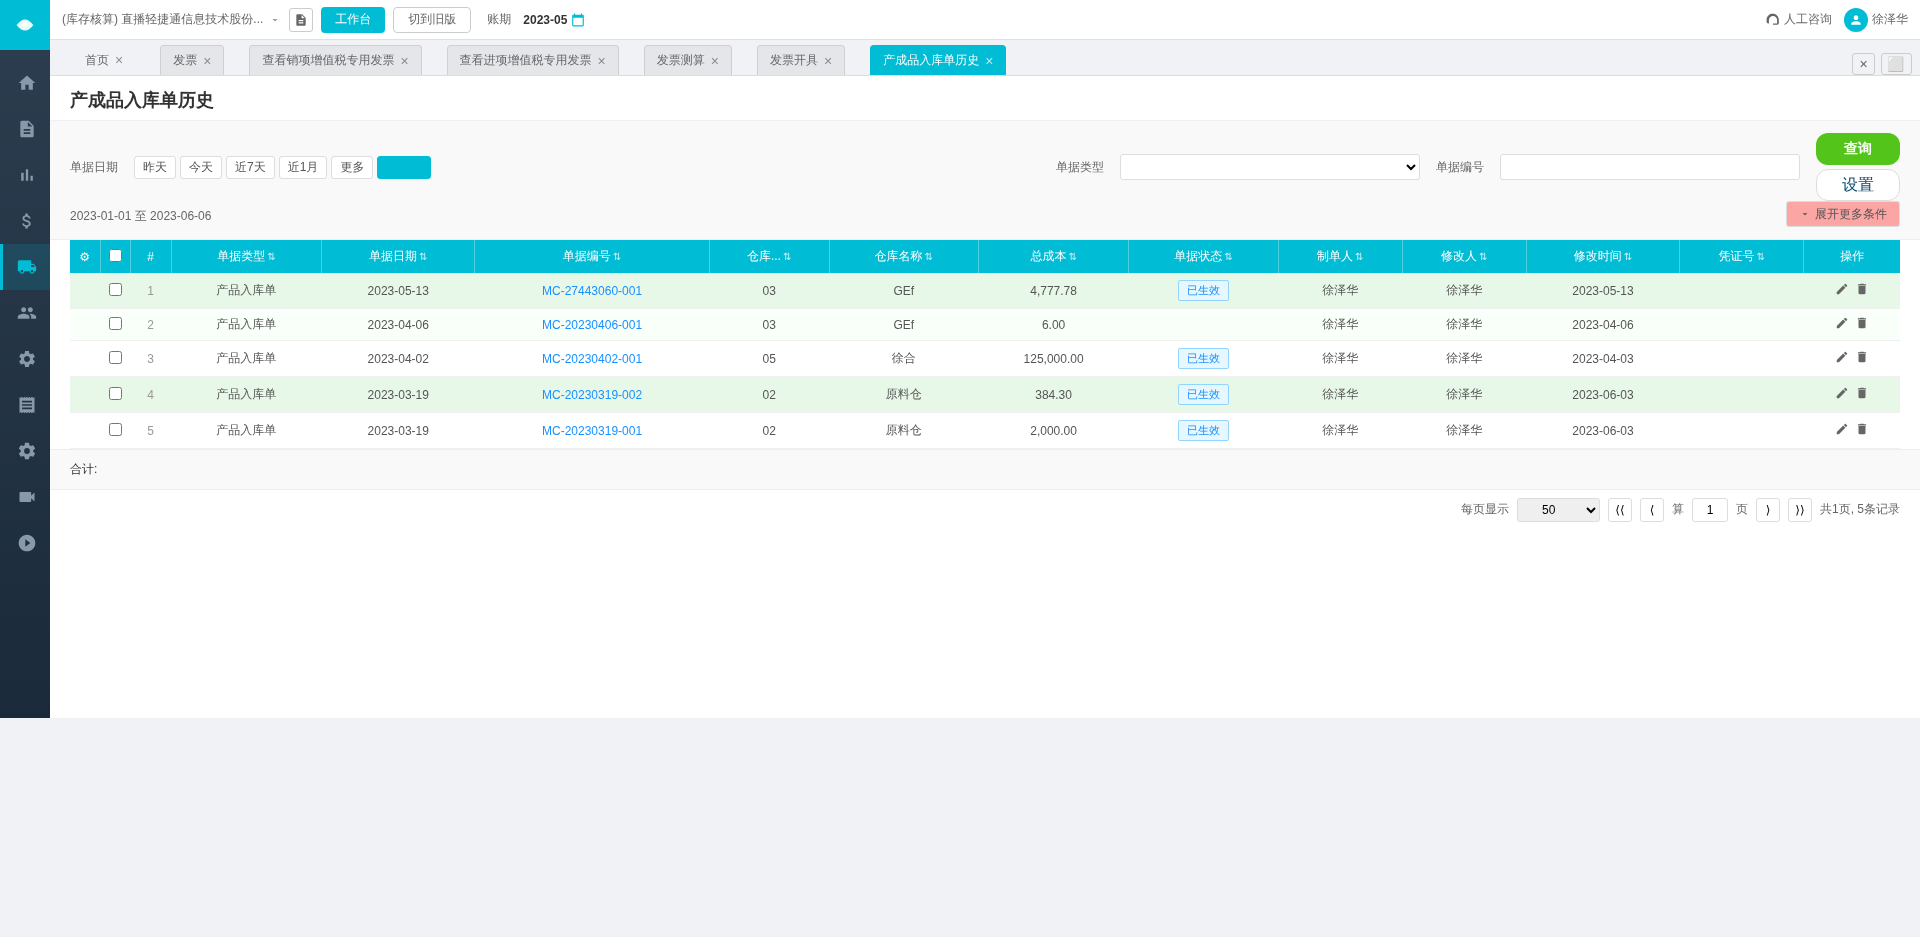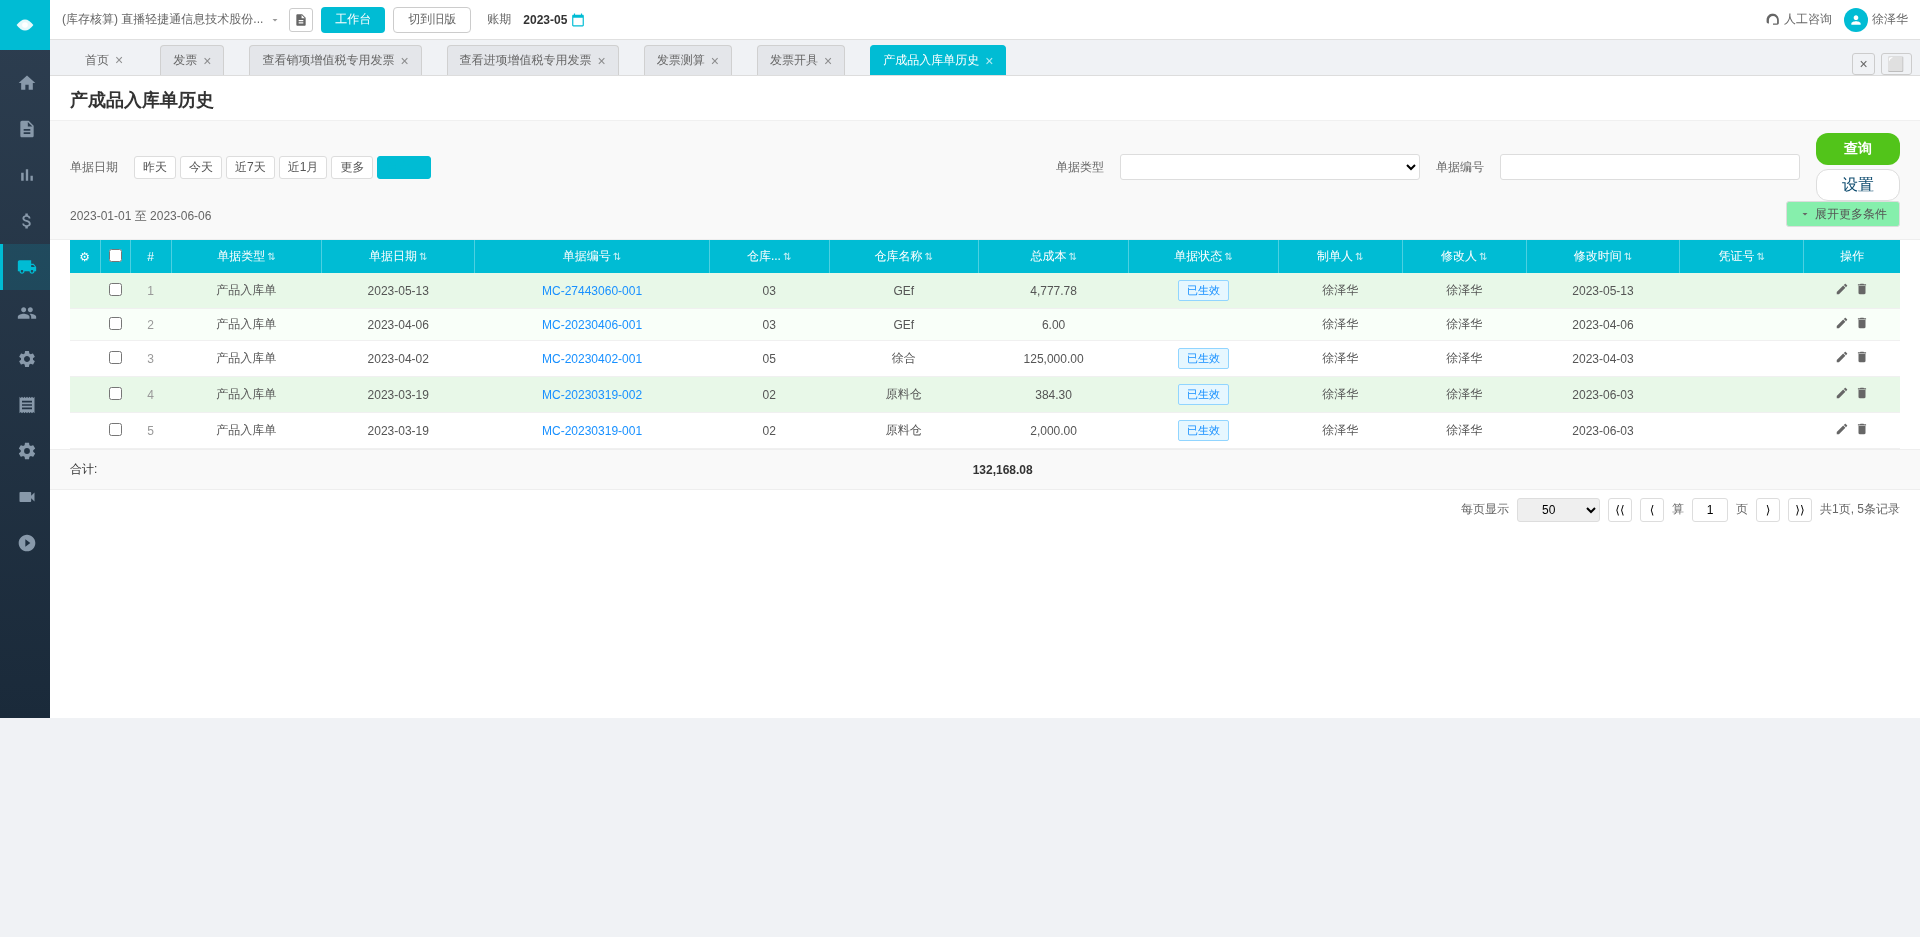--- a/index.html
+++ b/index.html
@@ -55,21 +55,21 @@
     .filter-bar { padding: 12px 20px; background: #f9f9f9; border-bottom: 1px solid #eee; }
     .filter-row { display: flex; align-items: center; gap: 16px; flex-wrap: wrap; }
     .filter-label { font-size: 12px; color: #666; white-space: nowrap; }
     .filter-date-btns { display: flex; gap: 4px; align-items: center; }
     .date-btn { padding: 2px 8px; border: 1px solid #ddd; border-radius: 3px; background: white; cursor: pointer; font-size: 12px; color: #555; font-family: inherit; }
     .date-btn.active { background: #00bcd4; color: white; border-color: #00bcd4; }
     .date-btn.custom { border: 1px solid #00bcd4; color: #00bcd4; }
     .filter-date-range { font-size: 12px; color: #666; margin-top: 4px; }
     .filter-input { height: 26px; border: 1px solid #ddd; border-radius: 3px; padding: 0 8px; font-size: 12px; min-width: 200px; outline: none; }
     .filter-select { height: 26px; border: 1px solid #ddd; border-radius: 3px; padding: 0 8px; font-size: 12px; min-width: 300px; background: white; outline: none; font-family: inherit; }
-    .expand-btn { height: 26px; padding: 0 12px; border: 1px solid #ddd; border-radius: 3px; background: #86efac; cursor: pointer; font-size: 12px; color: #555; font-family: inherit; display: flex; align-items: center; gap: 4px; }
+    .expand-btn { height: 26px; padding: 0 12px; border: 1px solid #ddd; border-radius: 3px; background: #fca5a5; cursor: pointer; font-size: 12px; color: #555; font-family: inherit; display: flex; align-items: center; gap: 4px; }
     .query-btn { height: 32px; padding: 0 28px; background: #52c41a; color: white; border: none; border-radius: 12px; cursor: pointer; font-size: 14px; font-family: inherit; font-weight: bold; }
     .set-btn { height: 32px; padding: 0 20px; background: white; color: #0c4a6e; border: 1px solid #ddd; border-radius: 12px; cursor: pointer; font-size: 16px; font-family: inherit; }
     .query-set-group { display: flex; flex-direction: column; gap: 4px; margin-left: auto; }
 
     
     .table-container { padding: 0 20px; }
     table { width: 100%; border-collapse: collapse; font-size: 12px; }
     thead tr { background: #00bcd4; color: white; }
     thead th { padding: 8px 6px; text-align: center; border-right: 1px solid rgba(255,255,255,0.3); white-space: nowrap; font-weight: normal; cursor: pointer; user-select: none; }
     thead th:last-child { border-right: none; }
@@ -520,21 +520,20 @@
         </span>
       </div>
     </td>
   </tr>
             </tbody>
         </table>
       </div>
 
       <div class="footer-bar">
         <span class="footer-total-label">合计:</span>
-        <span class="footer-total-value">132,168.08</span>
       </div>
 
       <div class="pagination-bar">
         <span>每页显示</span>
         <select class="pagination-select">
           <option value="50">50</option>
           <option value="100">100</option>
           <option value="200">200</option>
         </select>
         <button class="page-nav-btn">⟨⟨</button>

